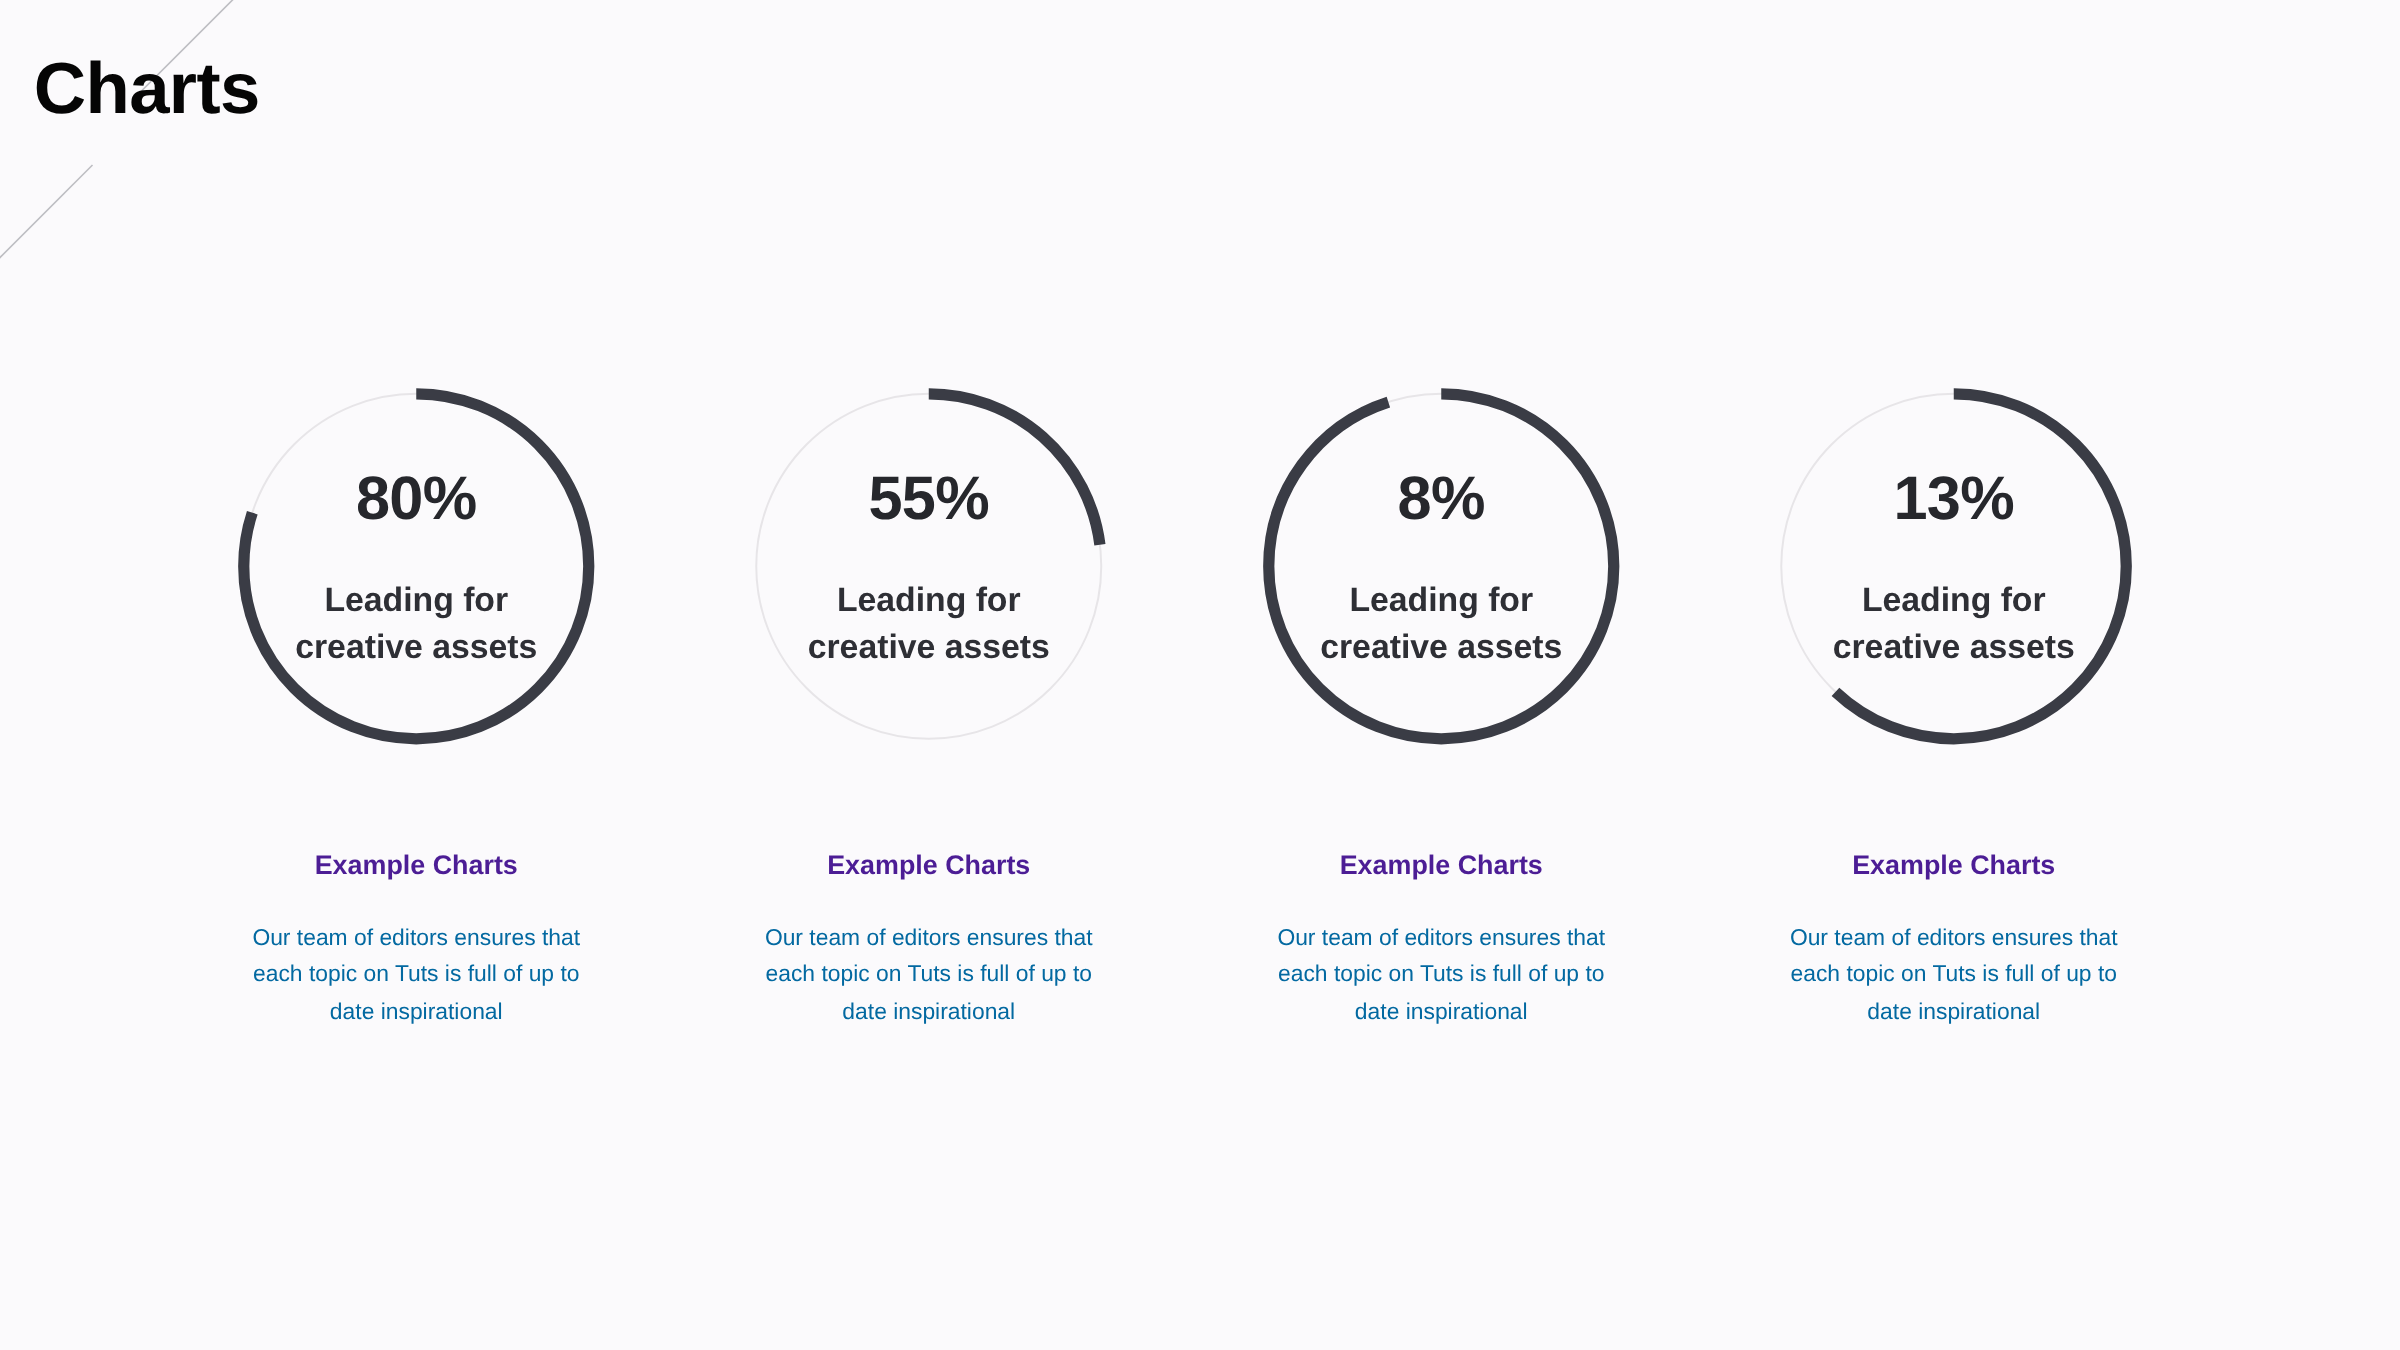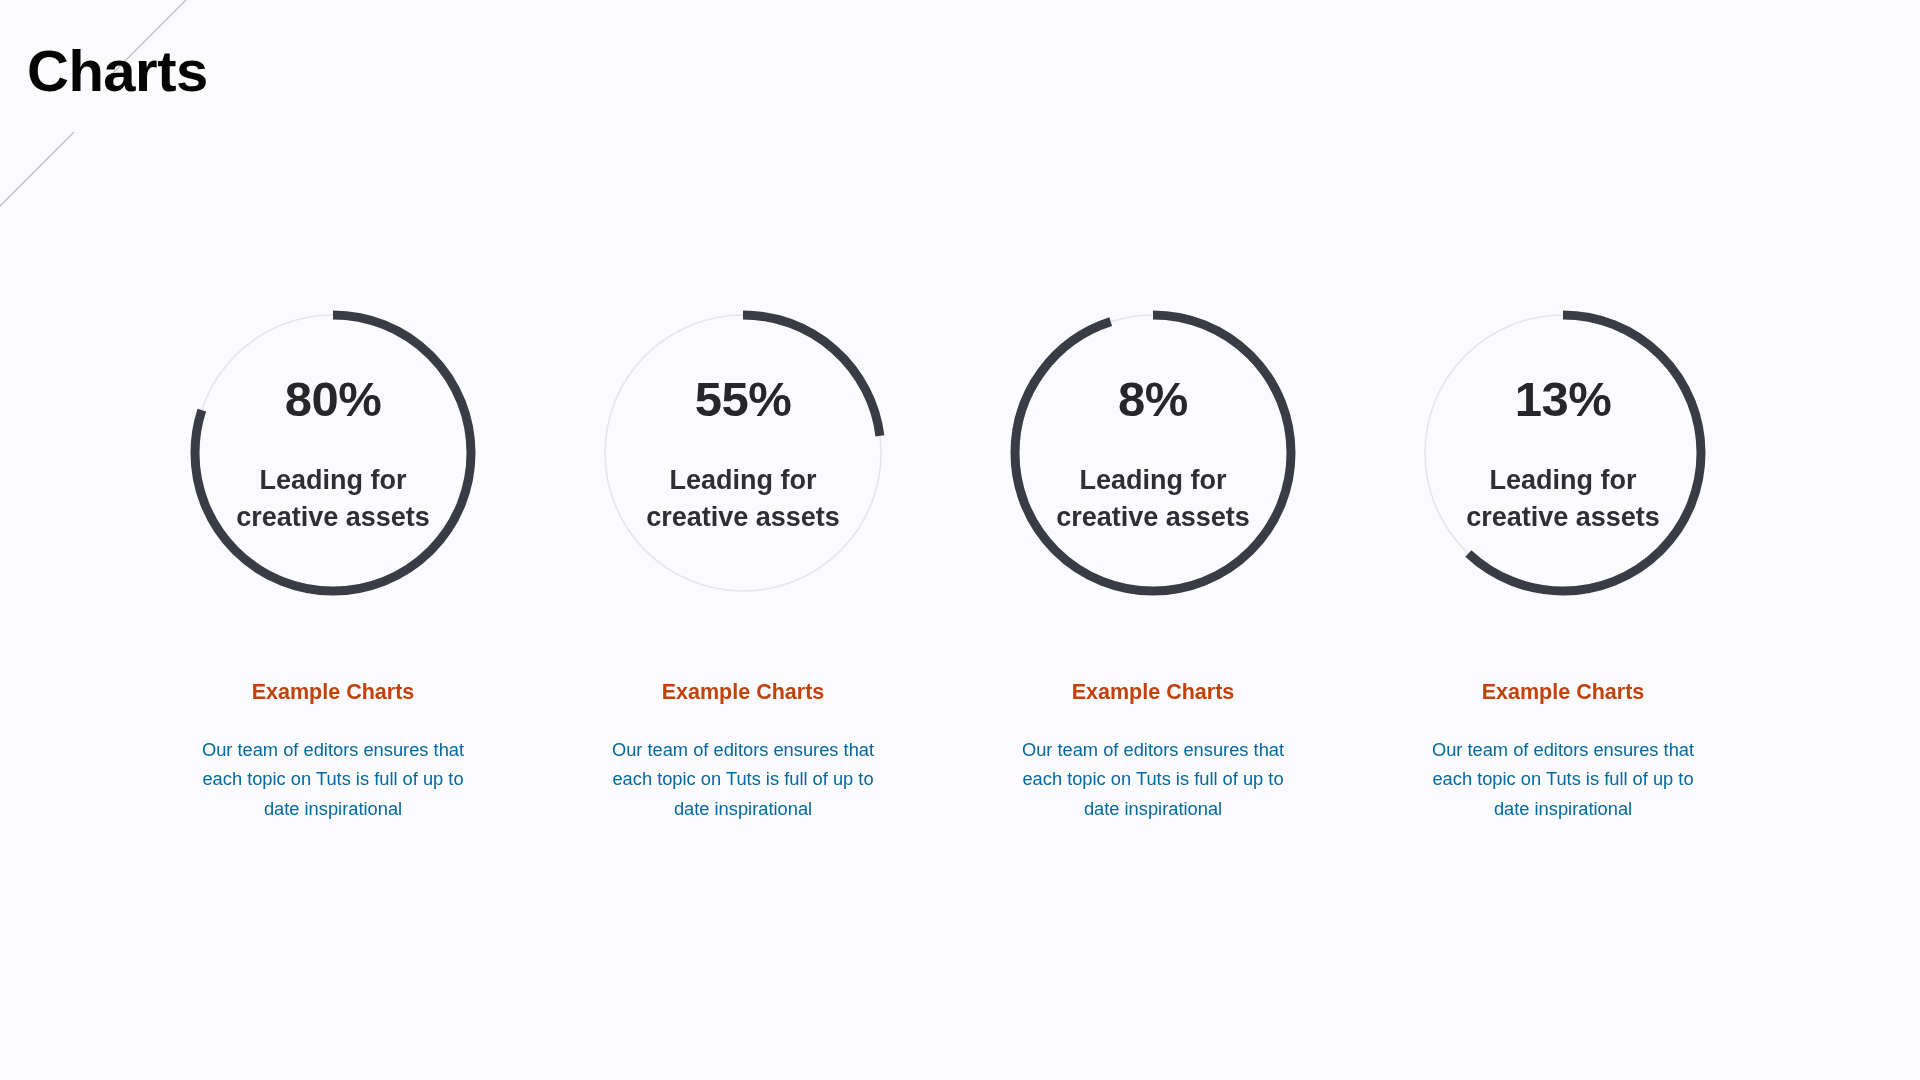--- a/index.html
+++ b/index.html
@@ -108,21 +108,21 @@
     line-height:1.34;
     text-align:center;
     white-space:pre-line;
   }
 
   
   .caption-title {
     margin-top:86px;
     font-size:21.5px;
     font-weight:700;
-    color:#c2410c;
+    color:#4c1d95;
     text-align:left;
     line-height:1;
   }
   .caption-body {
     margin-top:31px;
     font-size:18.3px;
     font-weight:400;
     color:#0369a1;
     text-align:center;
     line-height:1.62;

